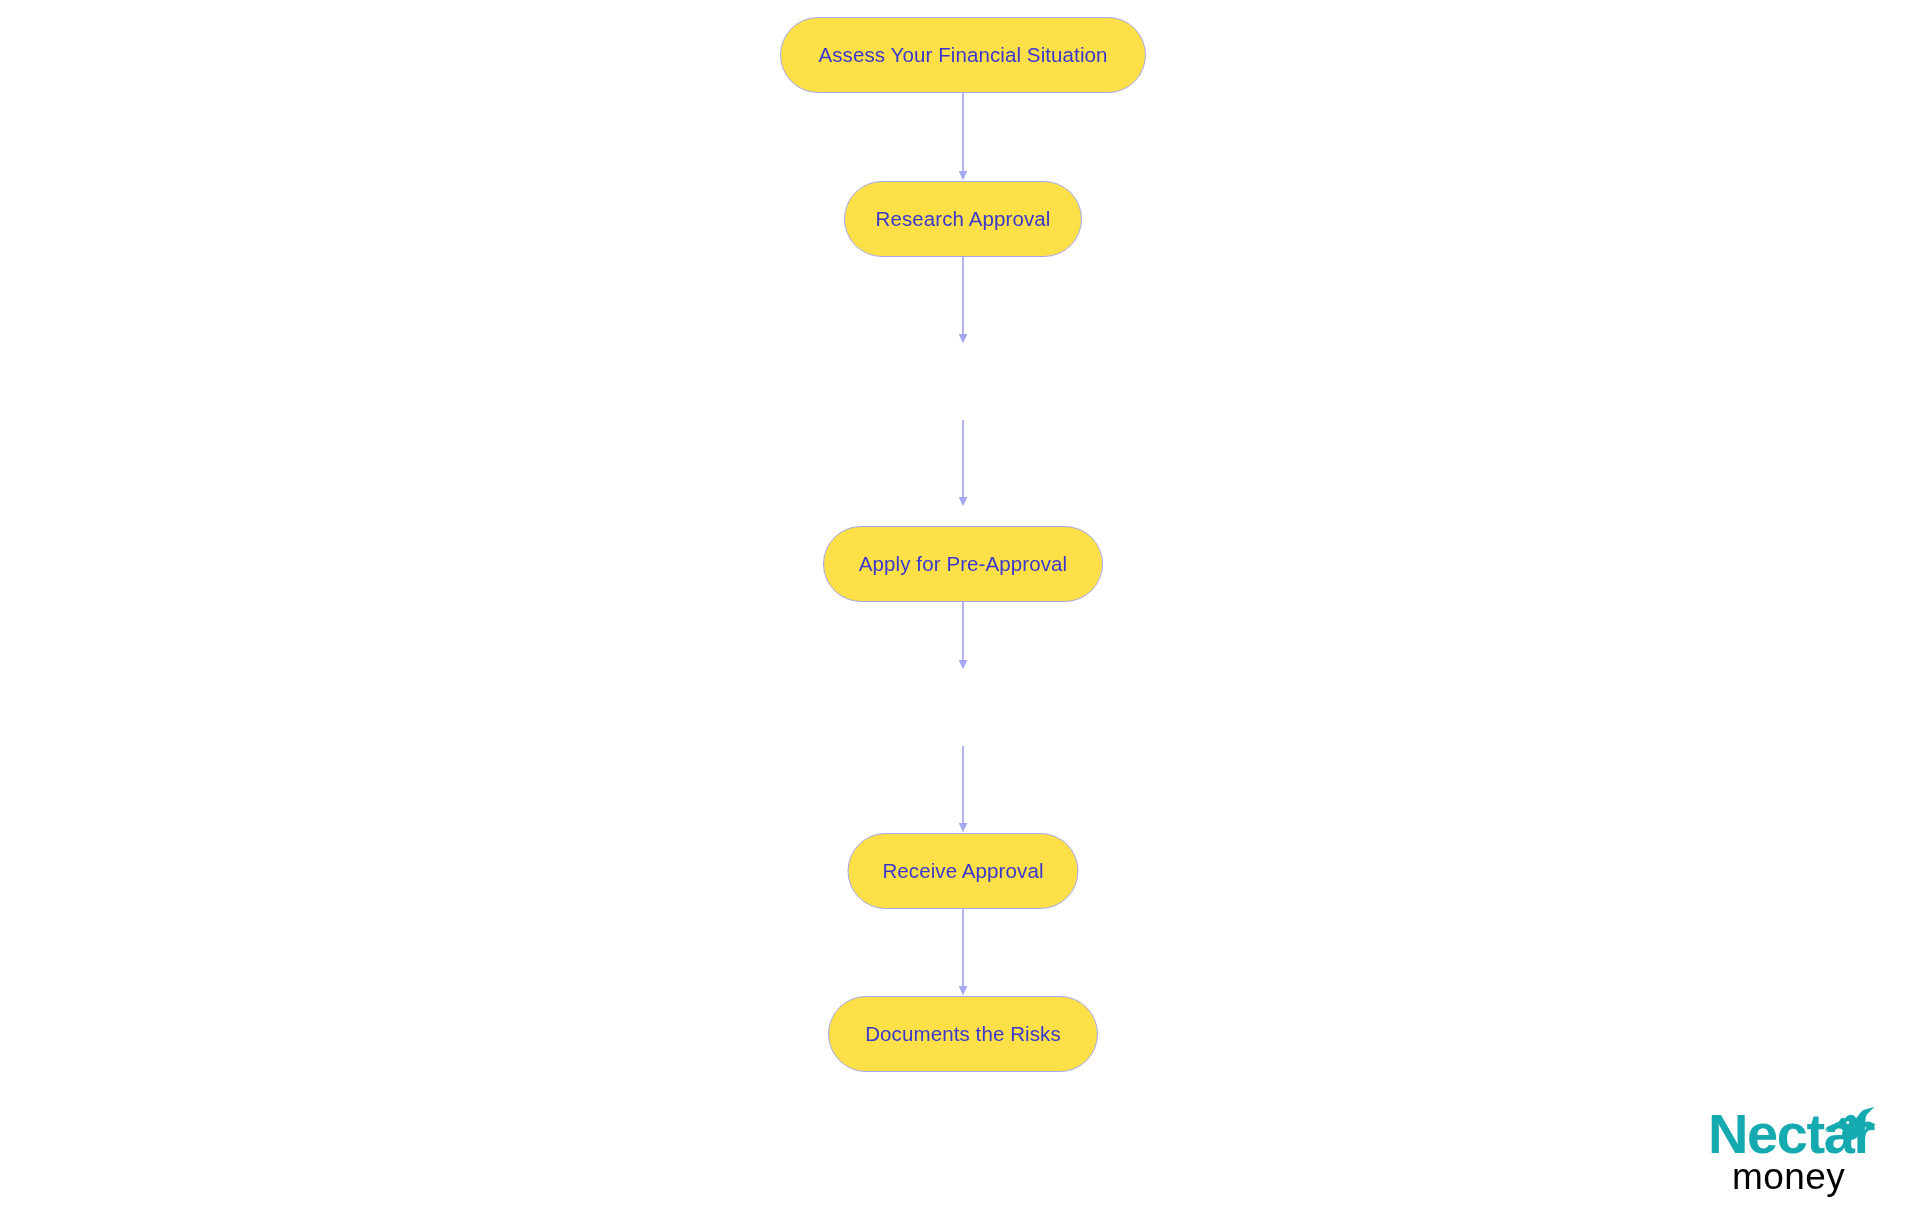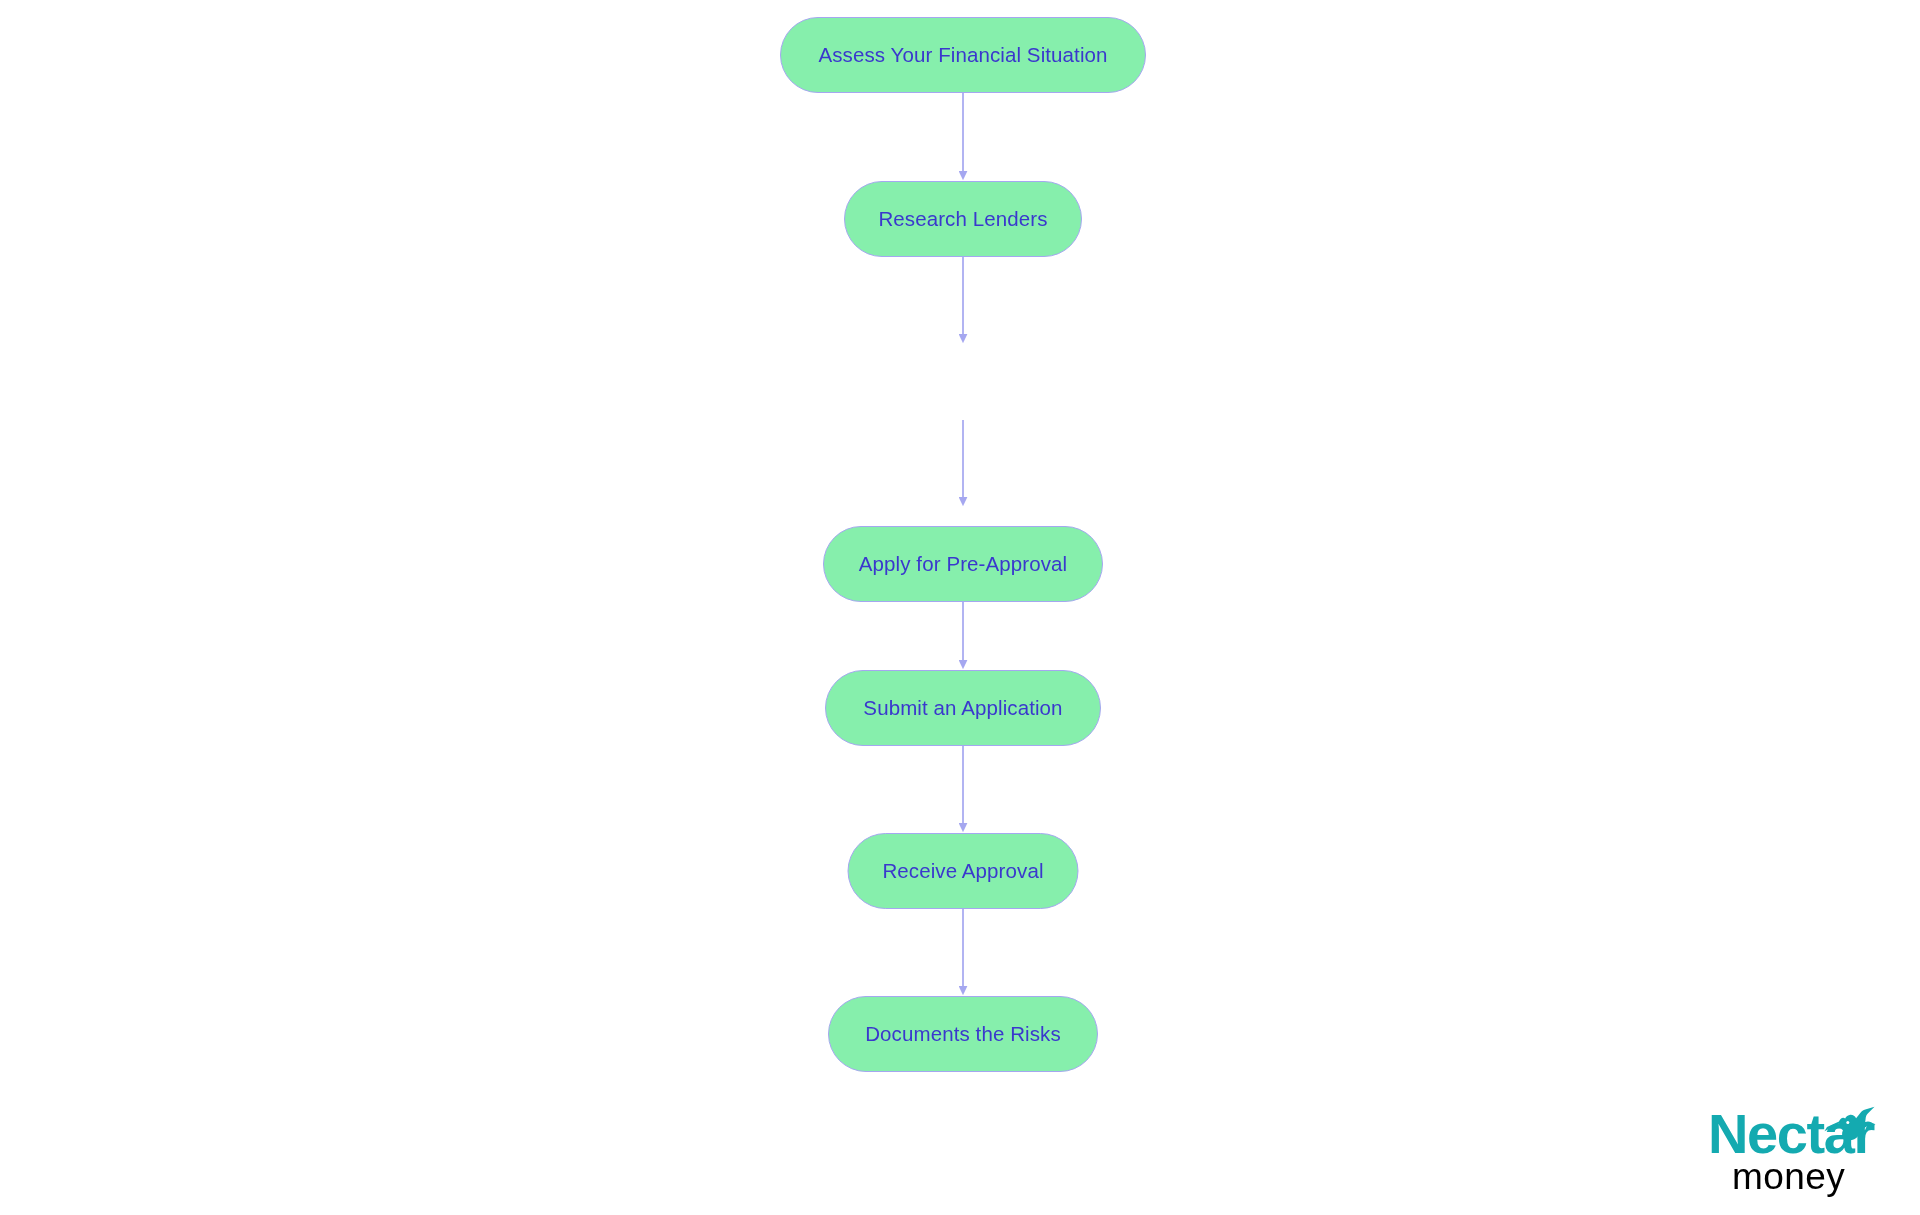--- a/index.html
+++ b/index.html
@@ -35,21 +35,21 @@
   }
 
   
   .flow-node {
     position: absolute;
     display: flex;
     align-items: center;
     justify-content: center;
     height: 76px;
     border-radius: 38px;
-    background: #86efac;
+    background: #fde047;
     border: 1.6px solid #a5a7f0;
     transform: translateX(-50%);
     z-index: 2;
   }
 
   .flow-node-label {
     font-size: 20.5px;
     line-height: 1;
     color: #3a38cd;
     letter-spacing: 0.1px;
@@ -117,31 +117,28 @@
         <line x1="963" y1="746" x2="963" y2="824" marker-end="url(#arrowhead)"></line>
         <line x1="963" y1="909" x2="963" y2="987" marker-end="url(#arrowhead)"></line>
       </g>
   </svg>
 
   <div class="flow-node" style="left: 963px; top: 17px; width: 366px;">
     <span class="flow-node-label">Assess Your Financial Situation</span>
   </div>
 
   <div class="flow-node" style="left: 963px; top: 181px; width: 238px;">
-    <span class="flow-node-label">Research Lenders</span>
+    <span class="flow-node-label">Research Approval</span>
   </div>
 
 
   <div class="flow-node" style="left: 963px; top: 507px; width: 280px; margin-top: 19px;">
     <span class="flow-node-label">Apply for Pre-Approval</span>
   </div>
 
-  <div class="flow-node" style="left: 963px; top: 670px; width: 276px;">
-    <span class="flow-node-label">Submit an Application</span>
-  </div>
 
   <div class="flow-node" style="left: 963px; top: 833px; width: 231px; text-align: right;">
     <span class="flow-node-label">Receive Approval</span>
   </div>
 
   <div class="flow-node" style="left: 963px; top: 996px; width: 270px;">
     <span class="flow-node-label">Documents the Risks</span>
   </div>
 
   <div id="brand-logo">

